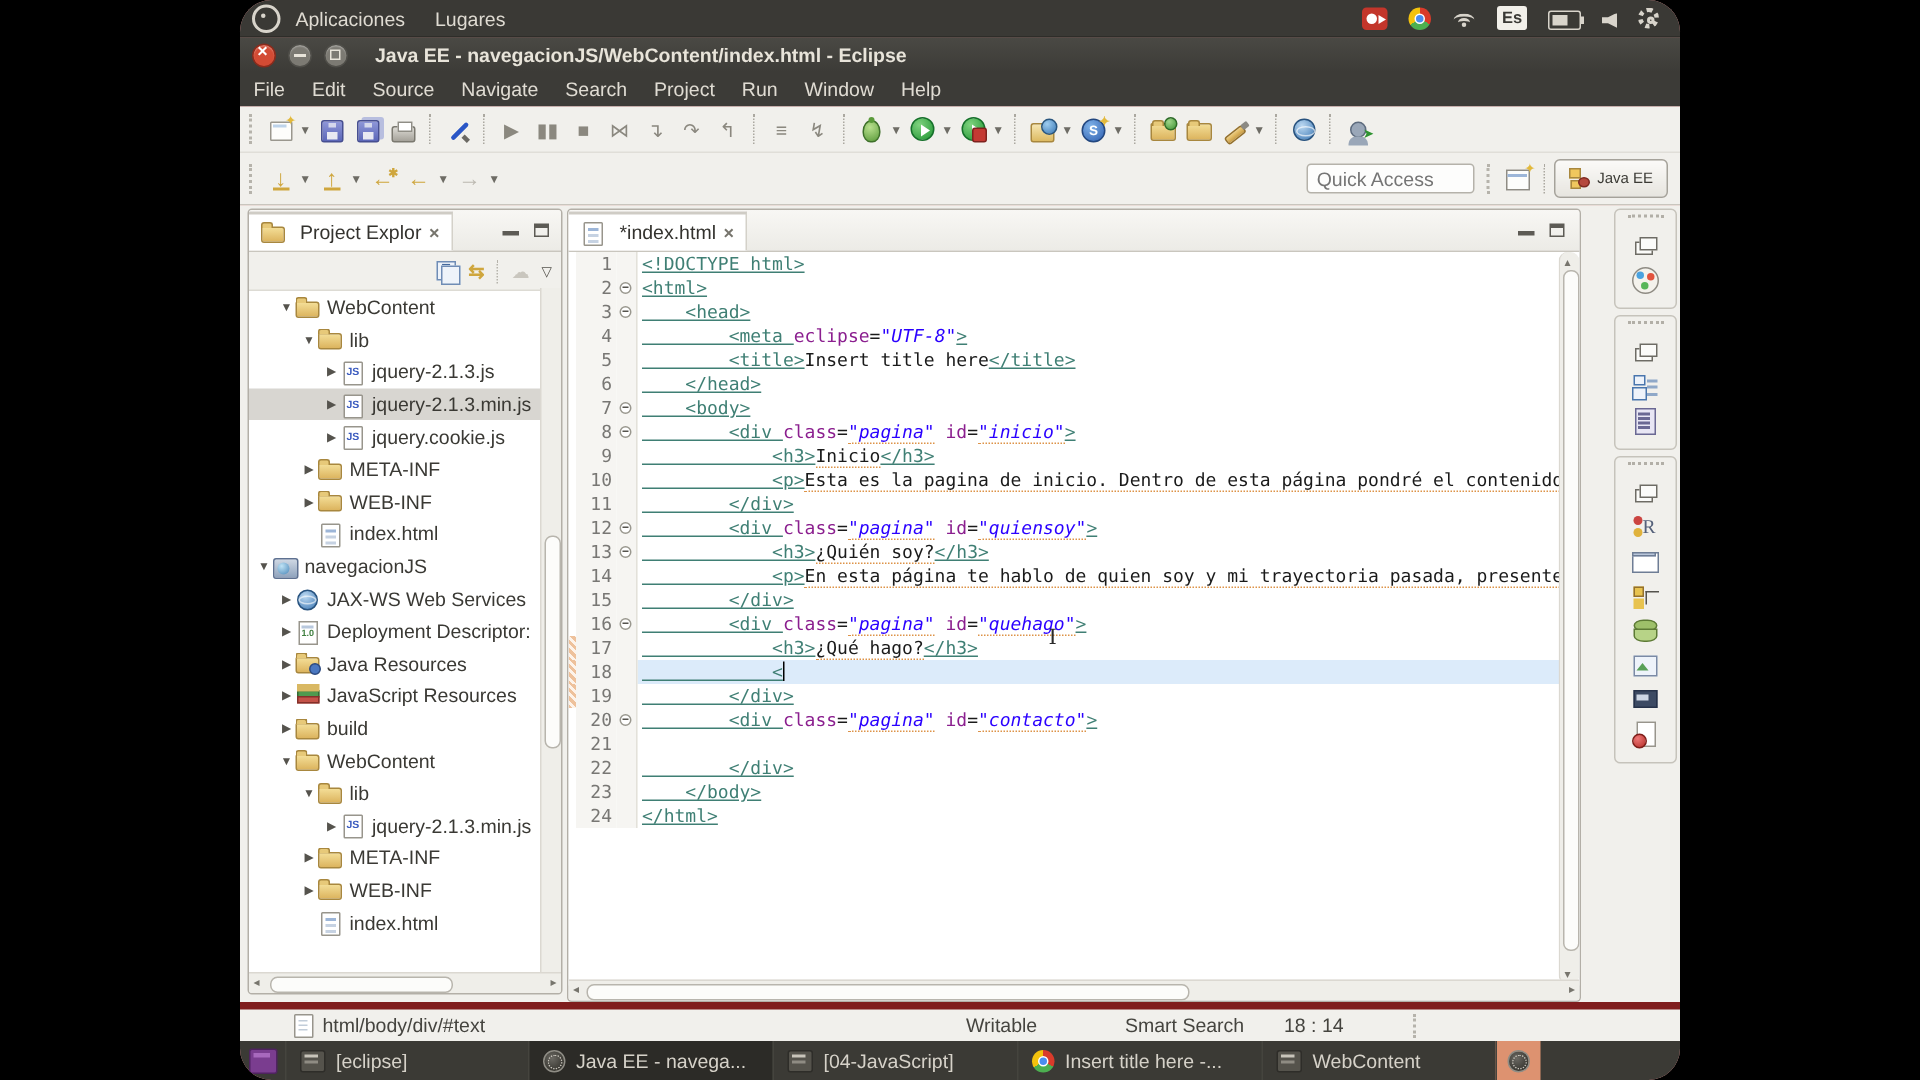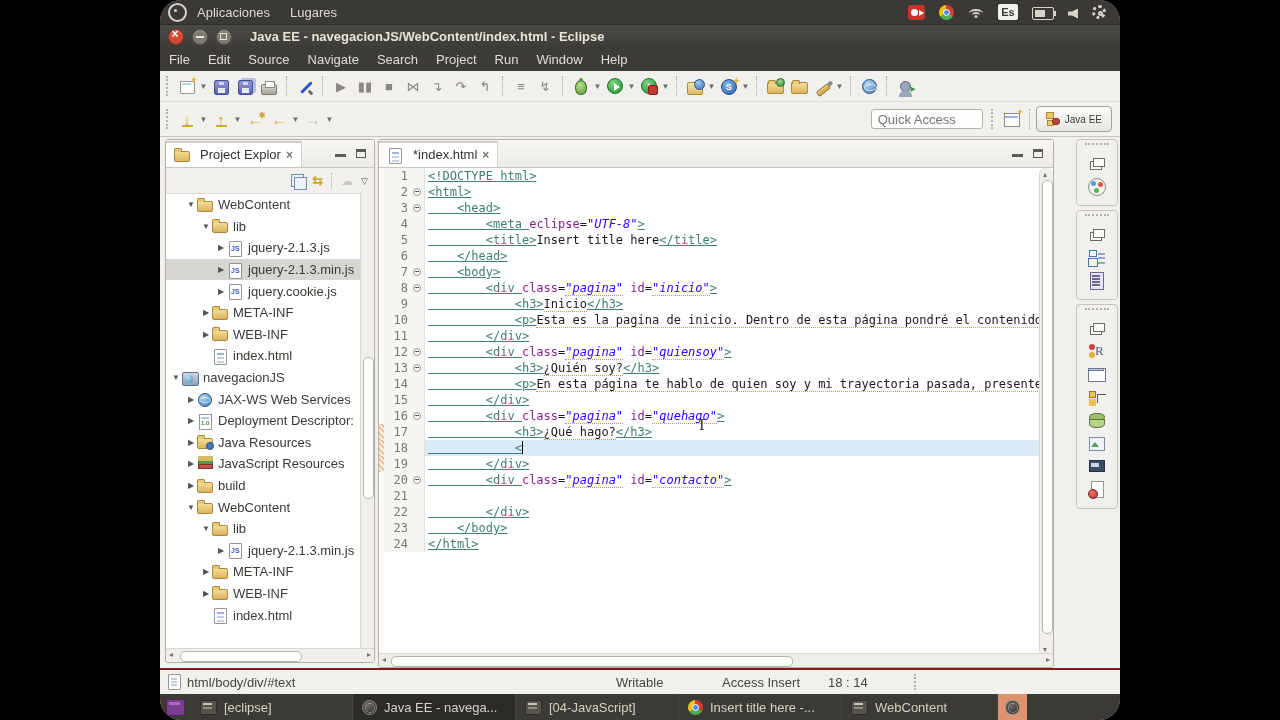--- a/index.html
+++ b/index.html
@@ -187,22 +187,22 @@
   .fv-servers:after{content:"";position:absolute;left:10px;top:6px;width:8px;height:8px;border-left:1px solid #55534d;border-top:1px solid #55534d;}
   .fv-data:before{content:"";position:absolute;left:2px;top:2px;width:14px;height:6px;border-radius:50%/60%;background:#9ec06a;border:1px solid #5d7a35;}
   .fv-data:after{content:"";position:absolute;left:2px;top:8px;width:14px;height:7px;background:#b7d387;border:1px solid #5d7a35;border-radius:0 0 45% 45%;}
   .fv-snip:before{content:"";position:absolute;left:2px;top:3px;width:14px;height:12px;background:#eef3fa;border:1px solid #7b8aa5;}
   .fv-snip:after{content:"";position:absolute;left:4px;top:8px;border-left:4px solid transparent;border-right:4px solid transparent;border-bottom:5px solid #58a058;}
   .fv-console:before{content:"";position:absolute;left:2px;top:3px;width:14px;height:10px;background:#3c4a63;border:1px solid #26324a;}
   .fv-console:after{content:"";position:absolute;left:4px;top:6px;width:8px;height:4px;background:#cdd6e4;}
   .fv-errlog:before{content:"";position:absolute;left:4px;top:1px;width:11px;height:15px;background:#fff;border:1px solid #98958c;}
   .fv-errlog:after{content:"";position:absolute;left:1px;top:9px;width:8px;height:8px;border-radius:50%;background:radial-gradient(circle at 35% 30%,#e77,#b52f28);border:1px solid #7e1f1a;}
   
-  .statusbar{position:absolute;left:0;top:668px;width:960px;height:26px;background:#f1f0ec;border-top:2px solid #7f1d1d;
-    display:flex;align-items:center;font-size:13px;color:#45443f;box-sizing:border-box;}
+  .statusbar{position:absolute;left:0;top:668px;width:960px;height:26px;background:#f1f0ec;border-top:5px solid #7f1d1d;
+    display:flex;align-items:center;font-size:13px;color:#45443f;box-sizing:border-box;padding-left:28px;}
   .sb-path{display:flex;align-items:center;gap:6px;padding-left:8px;width:430px;}
   .sb-cell{width:88px;text-align:left;padding-left:18px;}
   .sb-handle{width:3px;height:16px;border-left:2px dotted #b6b3ab;margin-left:26px;}
   .sb-doc{width:11px;height:14px;background:#fff;border:1px solid #98958c;border-radius:1px;position:relative;}
   .sb-doc:before{content:"";position:absolute;left:2px;top:3px;width:6px;height:1.5px;background:#c2cdd9;box-shadow:0 3px 0 #c2cdd9,0 6px 0 #c2cdd9;}
   
   .taskbar{position:absolute;left:0;top:694px;width:960px;height:26px;background:#3b3a35;display:flex;align-items:stretch;
     font-size:13px;color:#d6d2c9;}
   .tk-launch{width:30px;display:flex;align-items:center;justify-content:center;}
   .tk-ws{width:17px;height:15px;background:#7a3d8f;border:1px solid #4f2360;border-radius:2px;position:relative;}
@@ -761,21 +761,21 @@
 
     <div class="ibeam" style="left:539px;top:280px;">I</div>
   </div>
 
   <div class="statusbar">
     <span class="sb-path">
       <span class="sb-doc"></span>
       <span>html/body/div/#text</span>
     </span>
     <span class="sb-cell">Writable</span>
-    <span class="sb-cell">Access Insert</span>
+    <span class="sb-cell">Smart Search</span>
     <span class="sb-cell" style="width:60px;">18 : 14</span>
     <span class="sb-handle"></span>
   </div>
 
   <div class="taskbar">
     <span class="tk-launch">
         <span class="tk-ws"></span>
       </span>
     <span id="tkitems" style="display:flex;align-items:stretch;">
         <span class="tk-item" style="width: 162px;">

